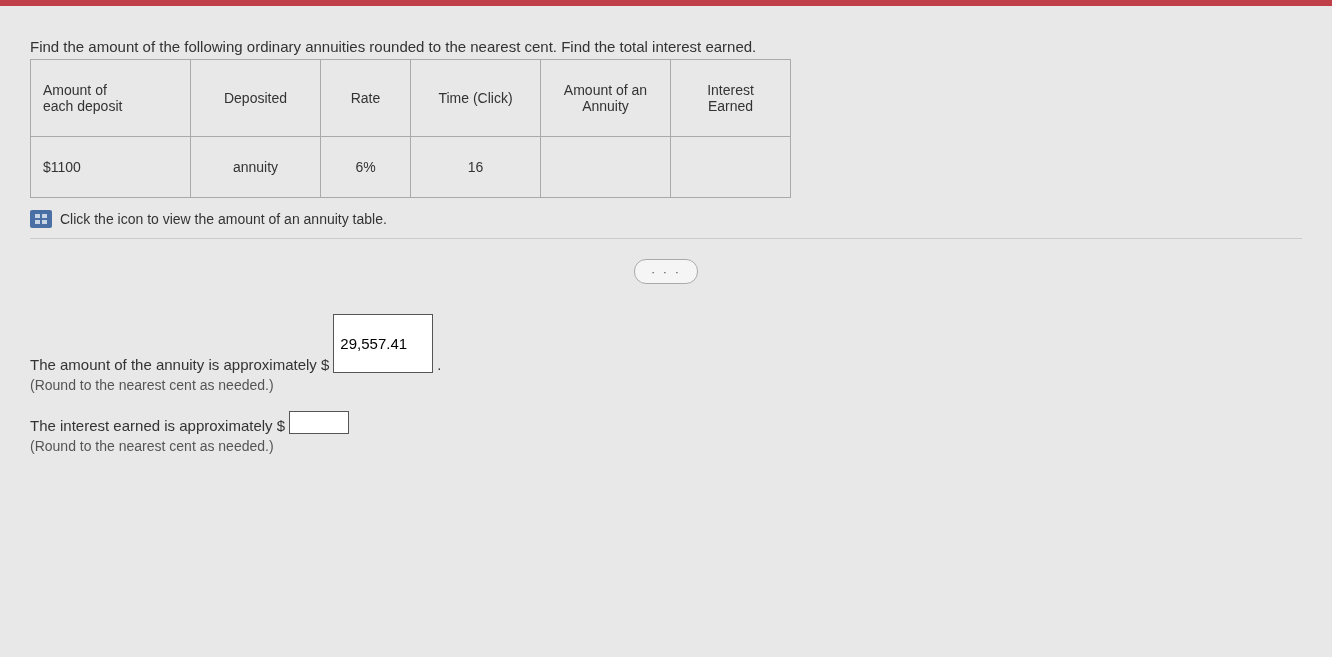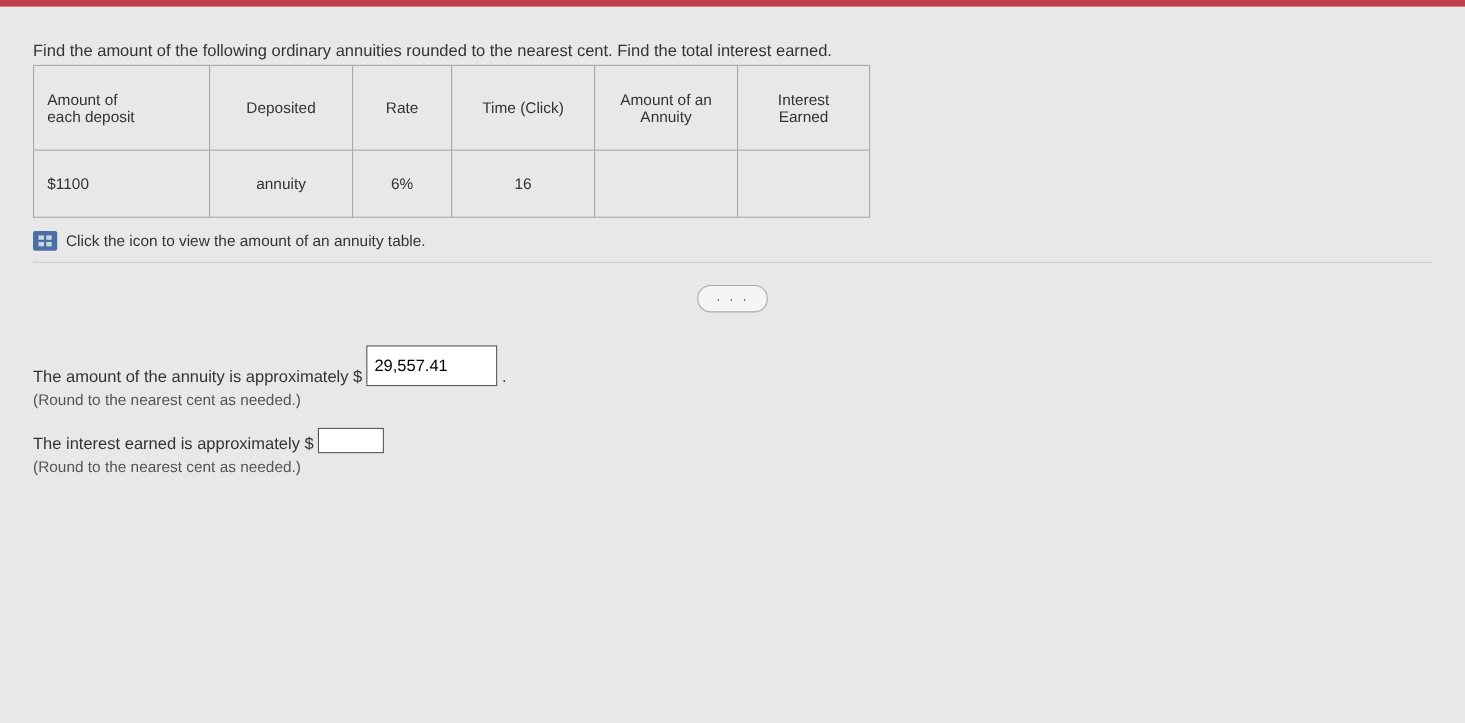--- a/index.html
+++ b/index.html
@@ -138,23 +138,23 @@
     }
 
     .answer-note {
       font-size: 14px;
       color: #555;
       margin-bottom: 18px;
     }
 
     .answer-input {
       border: 1px solid #555;
-      padding: 9px 6px;
-      font-size: 15px;
-      width: 119px;
+      padding: 20px 6px;
+      font-size: 15px;
+      width: 100px;
       background: white;
       outline: none;
     }
 
     .answer-input-small {
       border: 1px solid #555;
       padding: 2px 6px;
       font-size: 15px;
       width: 60px;
       background: white;

